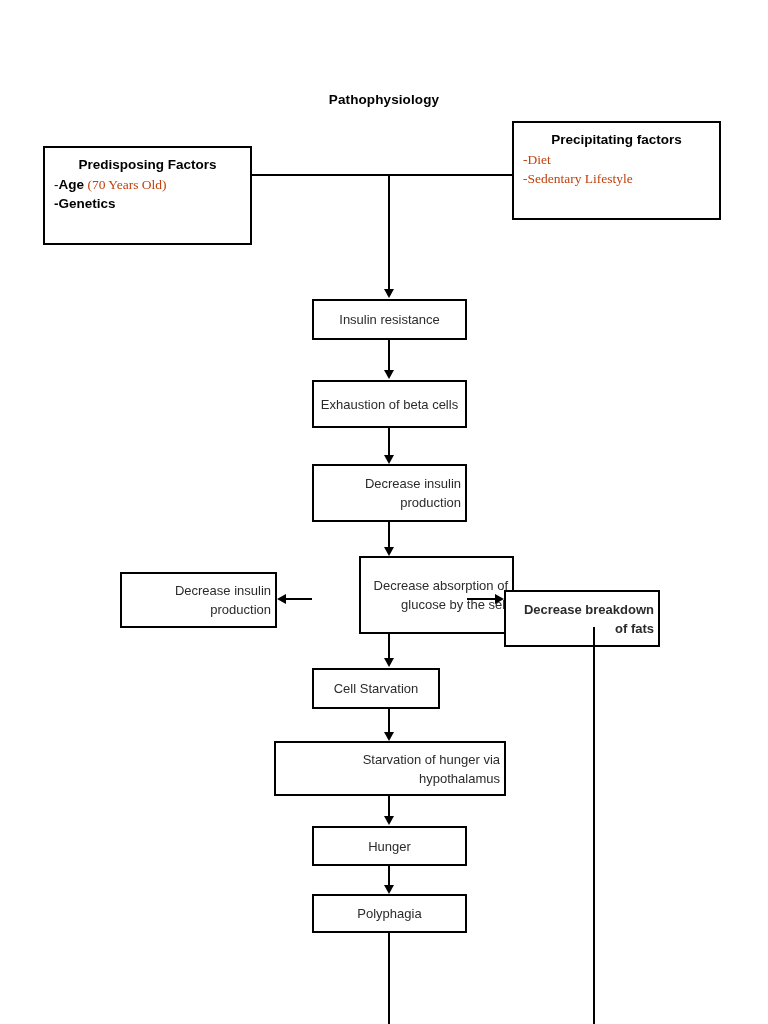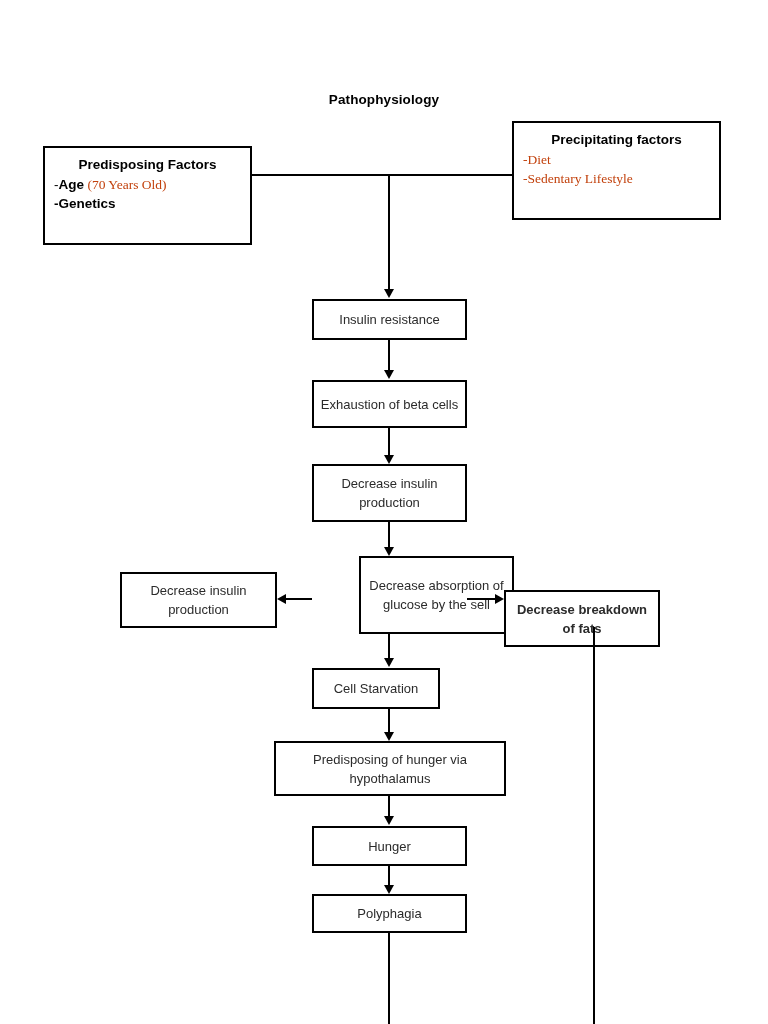--- a/index.html
+++ b/index.html
@@ -29,21 +29,21 @@
     letter-spacing: 0.1px;
   }
   .box {
     position: absolute;
     box-sizing: border-box;
     border: 2px solid #000000;
     background: #ffffff;
     display: flex;
     align-items: center;
     justify-content: center;
-    text-align: center;
+    text-align: right;
     font-size: 13px;
     line-height: 19px;
     color: #2b2b2b;
     padding: 0 4px;
   }
   
   .factor-box {
     display: block;
     text-align: left;
     padding: 7px 9px 0 9px;
@@ -164,21 +164,21 @@
   <div class="vline" style="left:388px; top:634px; height:25px;"></div>
   <div class="arrow-down" style="left:384px; top:658px;"></div>
 
   <div class="box" style="left:312px; top:668px; width:128px; height:41px;">
     <span>Cell Starvation</span>
   </div>
   <div class="vline" style="left:388px; top:709px; height:24px;"></div>
   <div class="arrow-down" style="left:384px; top:732px;"></div>
 
   <div class="box" style="left:274px; top:741px; width:232px; height:55px;">
-    <span>Predisposing of hunger via hypothalamus</span>
+    <span>Starvation of hunger via hypothalamus</span>
   </div>
   <div class="vline" style="left:388px; top:796px; height:21px;"></div>
   <div class="arrow-down" style="left:384px; top:816px;"></div>
 
   <div class="box" style="left:312px; top:826px; width:155px; height:40px;">
     <span>Hunger</span>
   </div>
   <div class="vline" style="left:388px; top:866px; height:20px;"></div>
   <div class="arrow-down" style="left:384px; top:885px;"></div>
 

